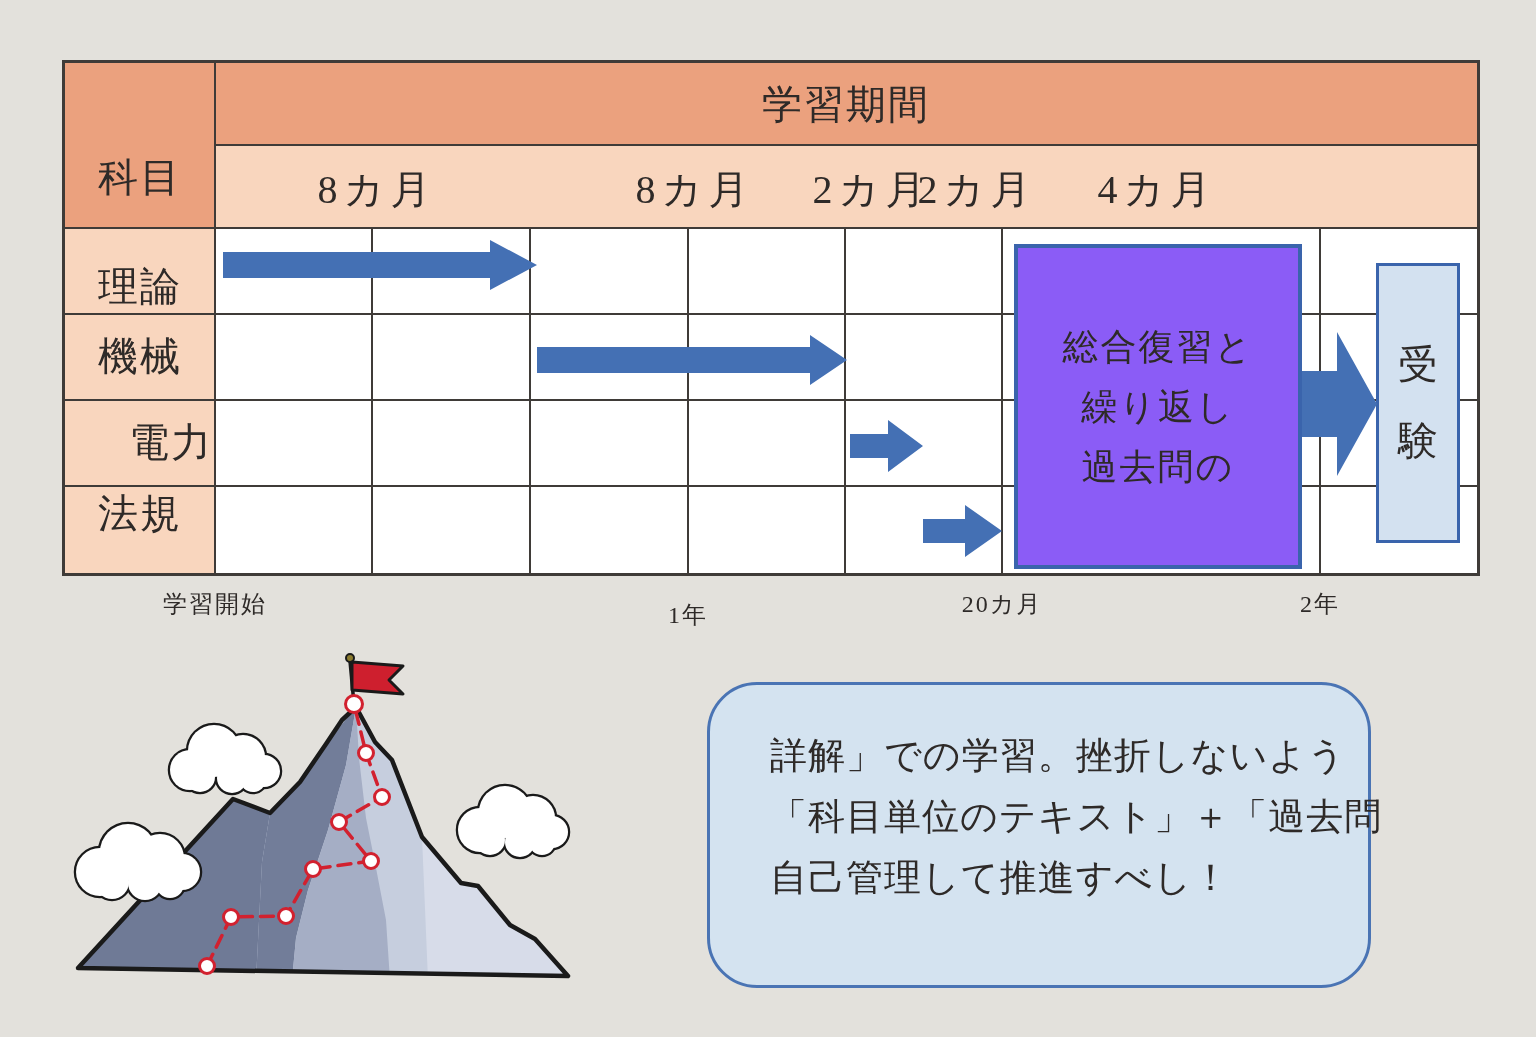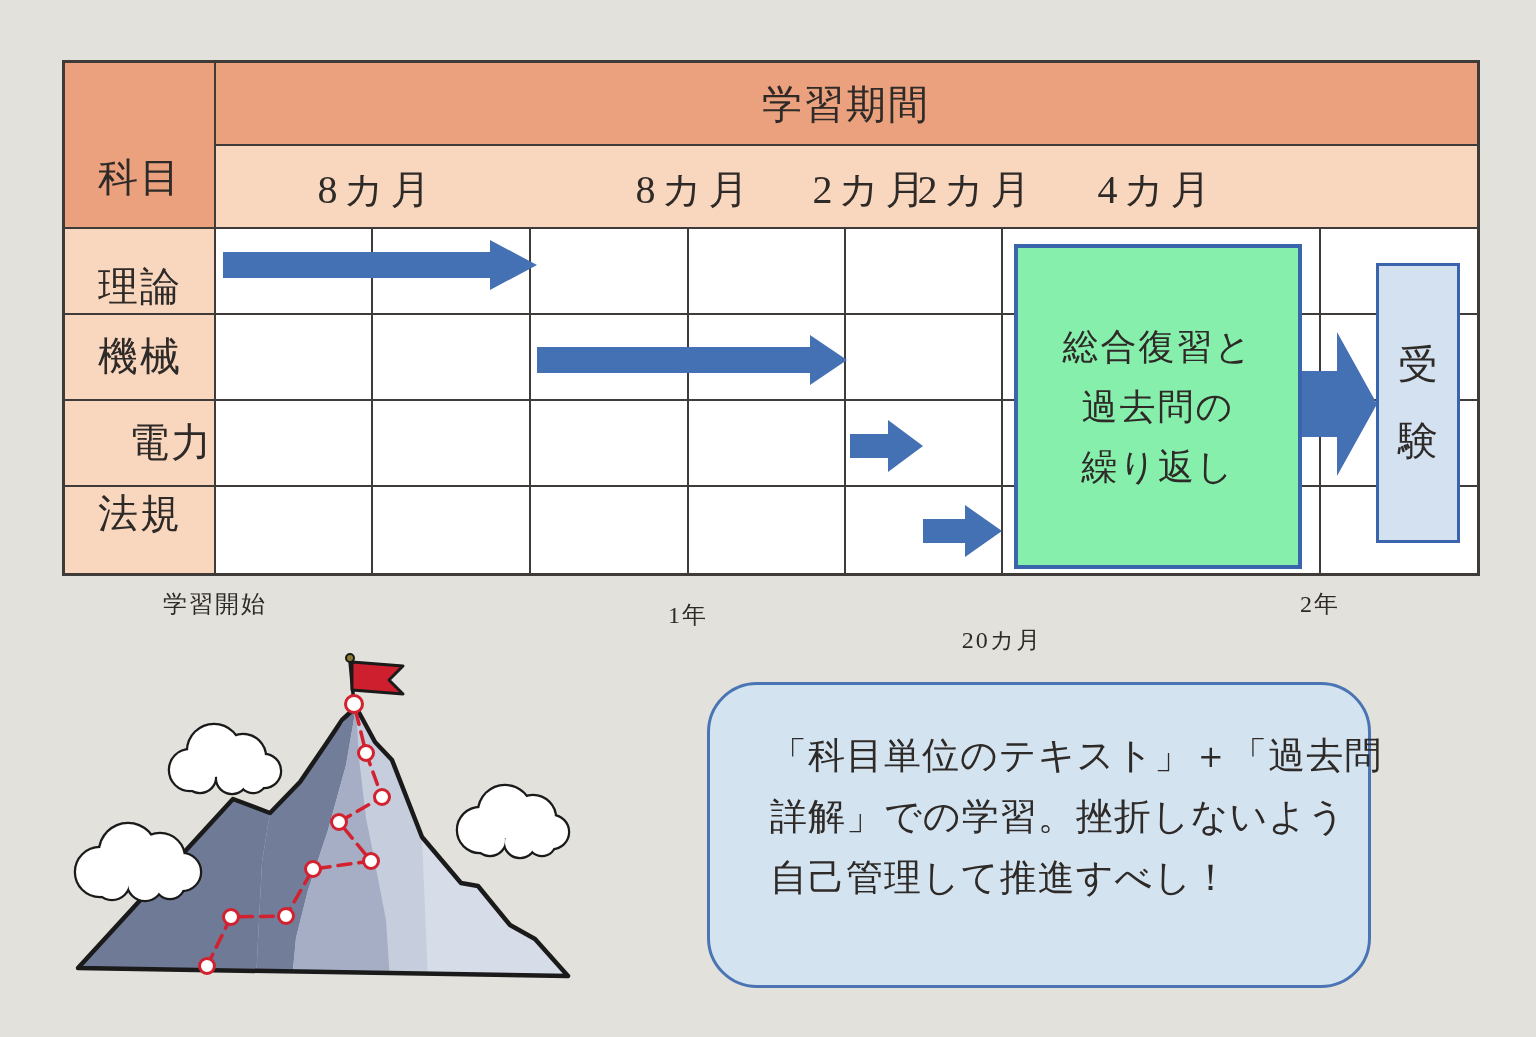--- a/index.html
+++ b/index.html
@@ -14,21 +14,21 @@
   .c-corner{left:0;top:0;width:150px;height:166px;background:#eba17e;}
   .c-period{left:150px;top:0;width:1262px;height:83px;background:#eba17e;}
   .c-sub{left:150px;top:83px;width:1262px;height:83px;background:#f9d6be;}
   .c-labelcol{left:0;top:166px;width:150px;height:344px;background:#f9d6be;}
   .line-v{position:absolute;width:2px;background:#3f3b38;}
   .line-h{position:absolute;height:2px;background:#3f3b38;}
   .lbl{position:absolute;transform:translate(-50%,-50%);white-space:nowrap;
     font-size:40px;letter-spacing:2px;line-height:1;}
   .lbl.dur{letter-spacing:6px;}
   
-  .bluebox{position:absolute;box-sizing:border-box;background:#86efac;border:4px solid #3a64ac;
+  .bluebox{position:absolute;box-sizing:border-box;background:#8b5cf6;border:4px solid #3a64ac;
     display:flex;align-items:center;justify-content:center;text-align:center;}
   .review{left:1014px;top:244px;width:288px;height:325px;z-index:3;}
   .review .txt{font-size:36px;line-height:60px;letter-spacing:2px;}
   .exam{left:1376px;top:263px;width:84px;height:280px;background:#d3e1f0;border-width:3px;z-index:3;}
   .exam .txt{font-size:40px;line-height:76px;letter-spacing:0;}
   
   .axis{position:absolute;transform:translateX(-50%);top:592px;font-size:24px;
     letter-spacing:2px;line-height:1;white-space:nowrap;}
   
   .bubble{position:absolute;left:707px;top:682px;width:664px;height:306px;box-sizing:border-box;
@@ -74,40 +74,40 @@
 
     <div class="lbl" style="left:75px;top:224px;">理論</div>
     <div class="lbl" style="left:75px;top:294px;">機械</div>
     <div class="lbl" style="left:75px;top:380px;margin-left:31px;">電力</div>
     <div class="lbl" style="left:75px;top:451px;">法規</div>
   </div>
 
   <div class="bluebox review">
     <div class="txt">
       <div>総合復習と</div>
+      <div>繰り返し</div>
       <div>過去問の</div>
-      <div>繰り返し</div>
     </div>
   </div>
 
   <div class="bluebox exam">
     <div class="txt">
       <div>受</div>
       <div>験</div>
     </div>
   </div>
 
   <div class="axis" style="left:215px;">学習開始</div>
   <div class="axis" style="left:688px;margin-top:11px;">1年</div>
-  <div class="axis" style="left:1002px;margin-top:36px;">20カ月</div>
+  <div class="axis" style="left:1002px;">20カ月</div>
   <div class="axis" style="left:1320px;">2年</div>
 
   <div class="bubble">
+    <div class="bline">詳解」での学習。挫折しないよう</div>
     <div class="bline">「科目単位のテキスト」＋「過去問</div>
-    <div class="bline">詳解」での学習。挫折しないよう</div>
     <div class="bline">自己管理して推進すべし！</div>
   </div>
 
   <svg class="overlay" width="1536" height="1037" viewBox="0 0 1536 1037">
 
     <polygon points="223,252 490,252 490,240 537,265 490,290 490,278 223,278" fill="#4470b4"></polygon>
     <polygon points="537,347 810,347 810,335 847,360 810,385 810,373 537,373" fill="#4470b4"></polygon>
     <polygon points="850,434 888,434 888,420 923,446 888,472 888,458 850,458" fill="#4470b4"></polygon>
     <polygon points="923,519 965,519 965,505 1002,531 965,557 965,543 923,543" fill="#4470b4"></polygon>
 

